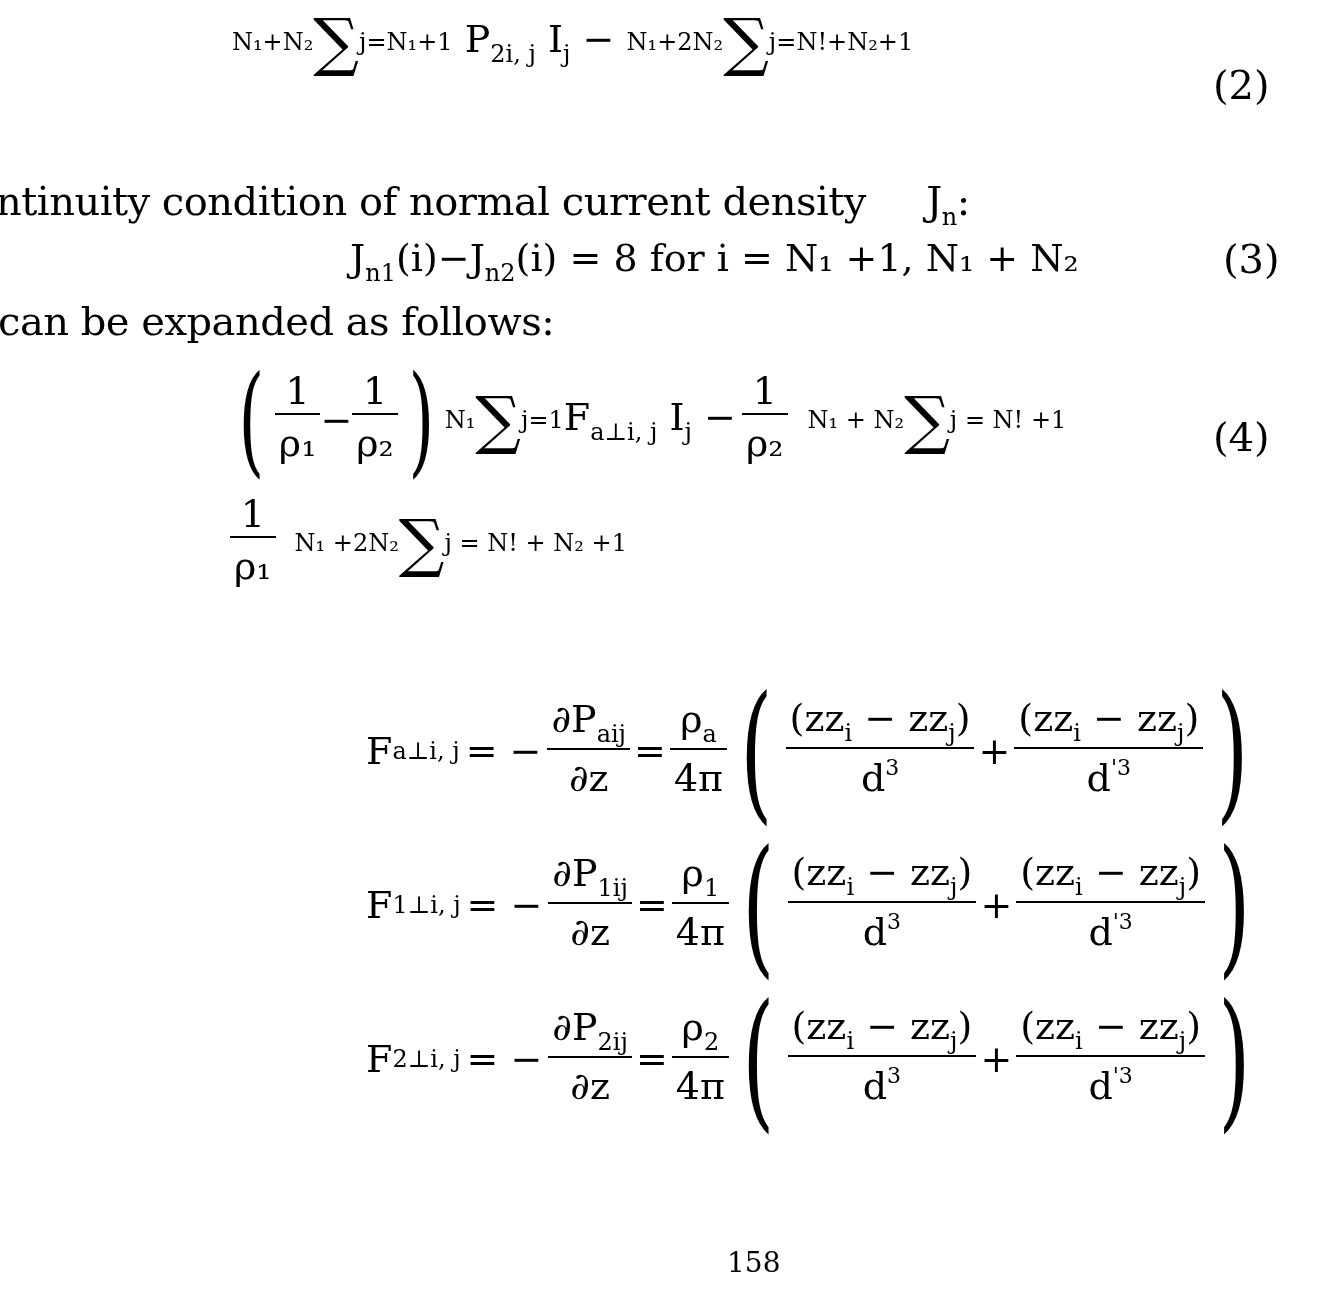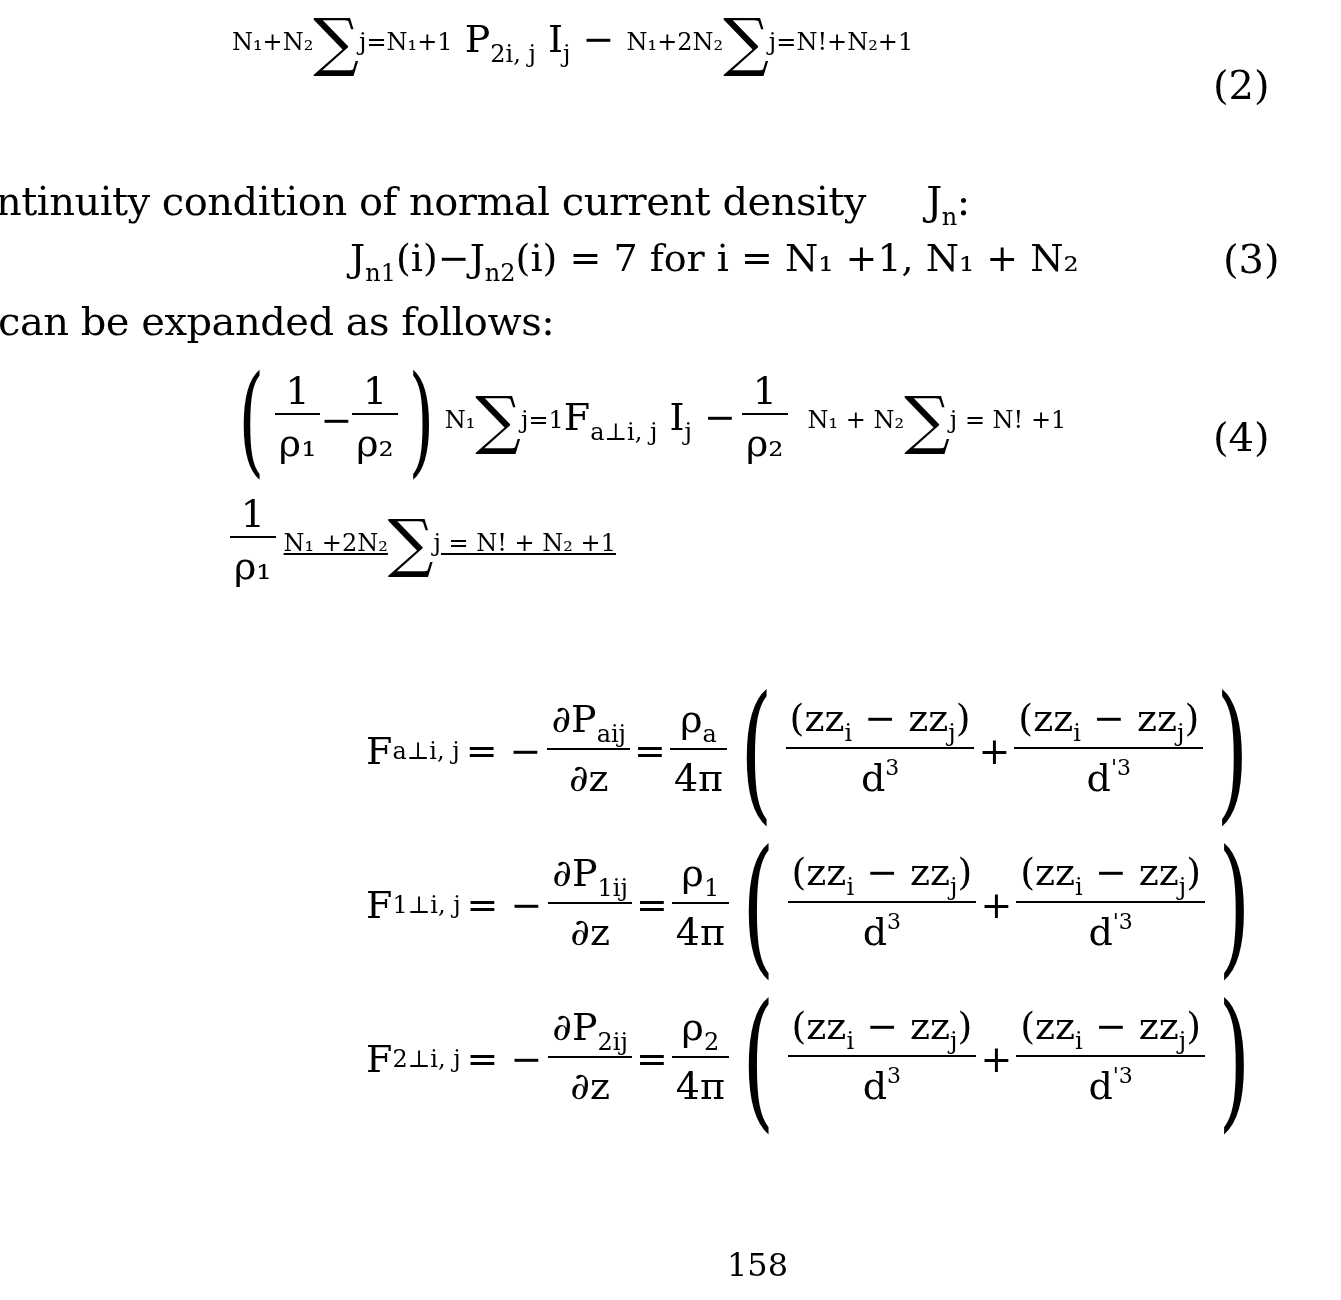--- a/index.html
+++ b/index.html
@@ -45,21 +45,21 @@
 </div>
 <div class="abs eqnum" style="left:1213px; top:62px;">(2)</div>
 
 <div class="abs t36" style="left:-4px; top:178px;">
   <span>ntinuity condition of normal current density</span>
   <span style="margin-left:48px;">J</span><span class="sub">n</span><span>:</span>
 </div>
 
 <div class="abs m" style="left:350px; top:236px;">
   <span>J</span><span class="sub">n1</span><span>(i)</span><span>−</span><span>J</span><span class="sub">n2</span><span>(i)</span>
-  <span>= 7  for i = N₁ +1, N₁ + N₂</span>
+  <span>= 8  for i = N₁ +1, N₁ + N₂</span>
 </div>
 <div class="abs eqnum" style="left:1223px; top:236px;">(3)</div>
 
 <div class="abs t36" style="left:-2px; top:298px;">can be expanded as follows:</div>
 
 <div class="abs m" style="left:228px; top:360px; display:flex; align-items:center;">
   <span class="big-paren">(</span>
   <span class="frac">
     <span class="num">1</span>
     <span class="bar"></span>
@@ -94,21 +94,21 @@
   </span>
 </div>
 <div class="abs eqnum" style="left:1213px; top:414px;">(4)</div>
 
 <div class="abs m" style="left:230px; top:492px; display:flex; align-items:center;">
   <span class="frac">
     <span class="num">1</span>
     <span class="bar"></span>
     <span class="den">ρ₁</span>
   </span>
-  <span class="sumblock" style="margin-left:8px;text-decoration:underline;">
+  <span class="sumblock" style="margin-left:19px;">
     <span class="lim">N₁ +2N₂</span>
     <span class="sigma">∑</span>
     <span class="lim">j = N! + N₂ +1</span>
   </span>
 </div>
 
 <div class="abs m" style="left:366px; top:676px; display:flex; align-items:center;">
   <span>F</span>
     <span class="sub">a⊥i, j</span>
   <span style="margin:0 6px;">= −</span>
@@ -191,13 +191,13 @@
   </span>
   <span style="margin:0 4px;">+</span>
   <span class="frac">
     <span class="num"><span>(zz</span><span class="sub">i</span><span> − zz</span><span class="sub">j</span><span>)</span></span>
     <span class="bar"></span>
     <span class="den"><span>d</span><span class="sup">'3</span></span>
   </span>
   <span class="big-paren" style="font-size:150px;">)</span>
 </div>
 
-<div class="abs" style="left:727px; top:1246px; font-size:32px;">158</div>
+<div class="abs" style="left:727px; top:1246px; font-size:28px;">158</div>
 
 </body></html>

